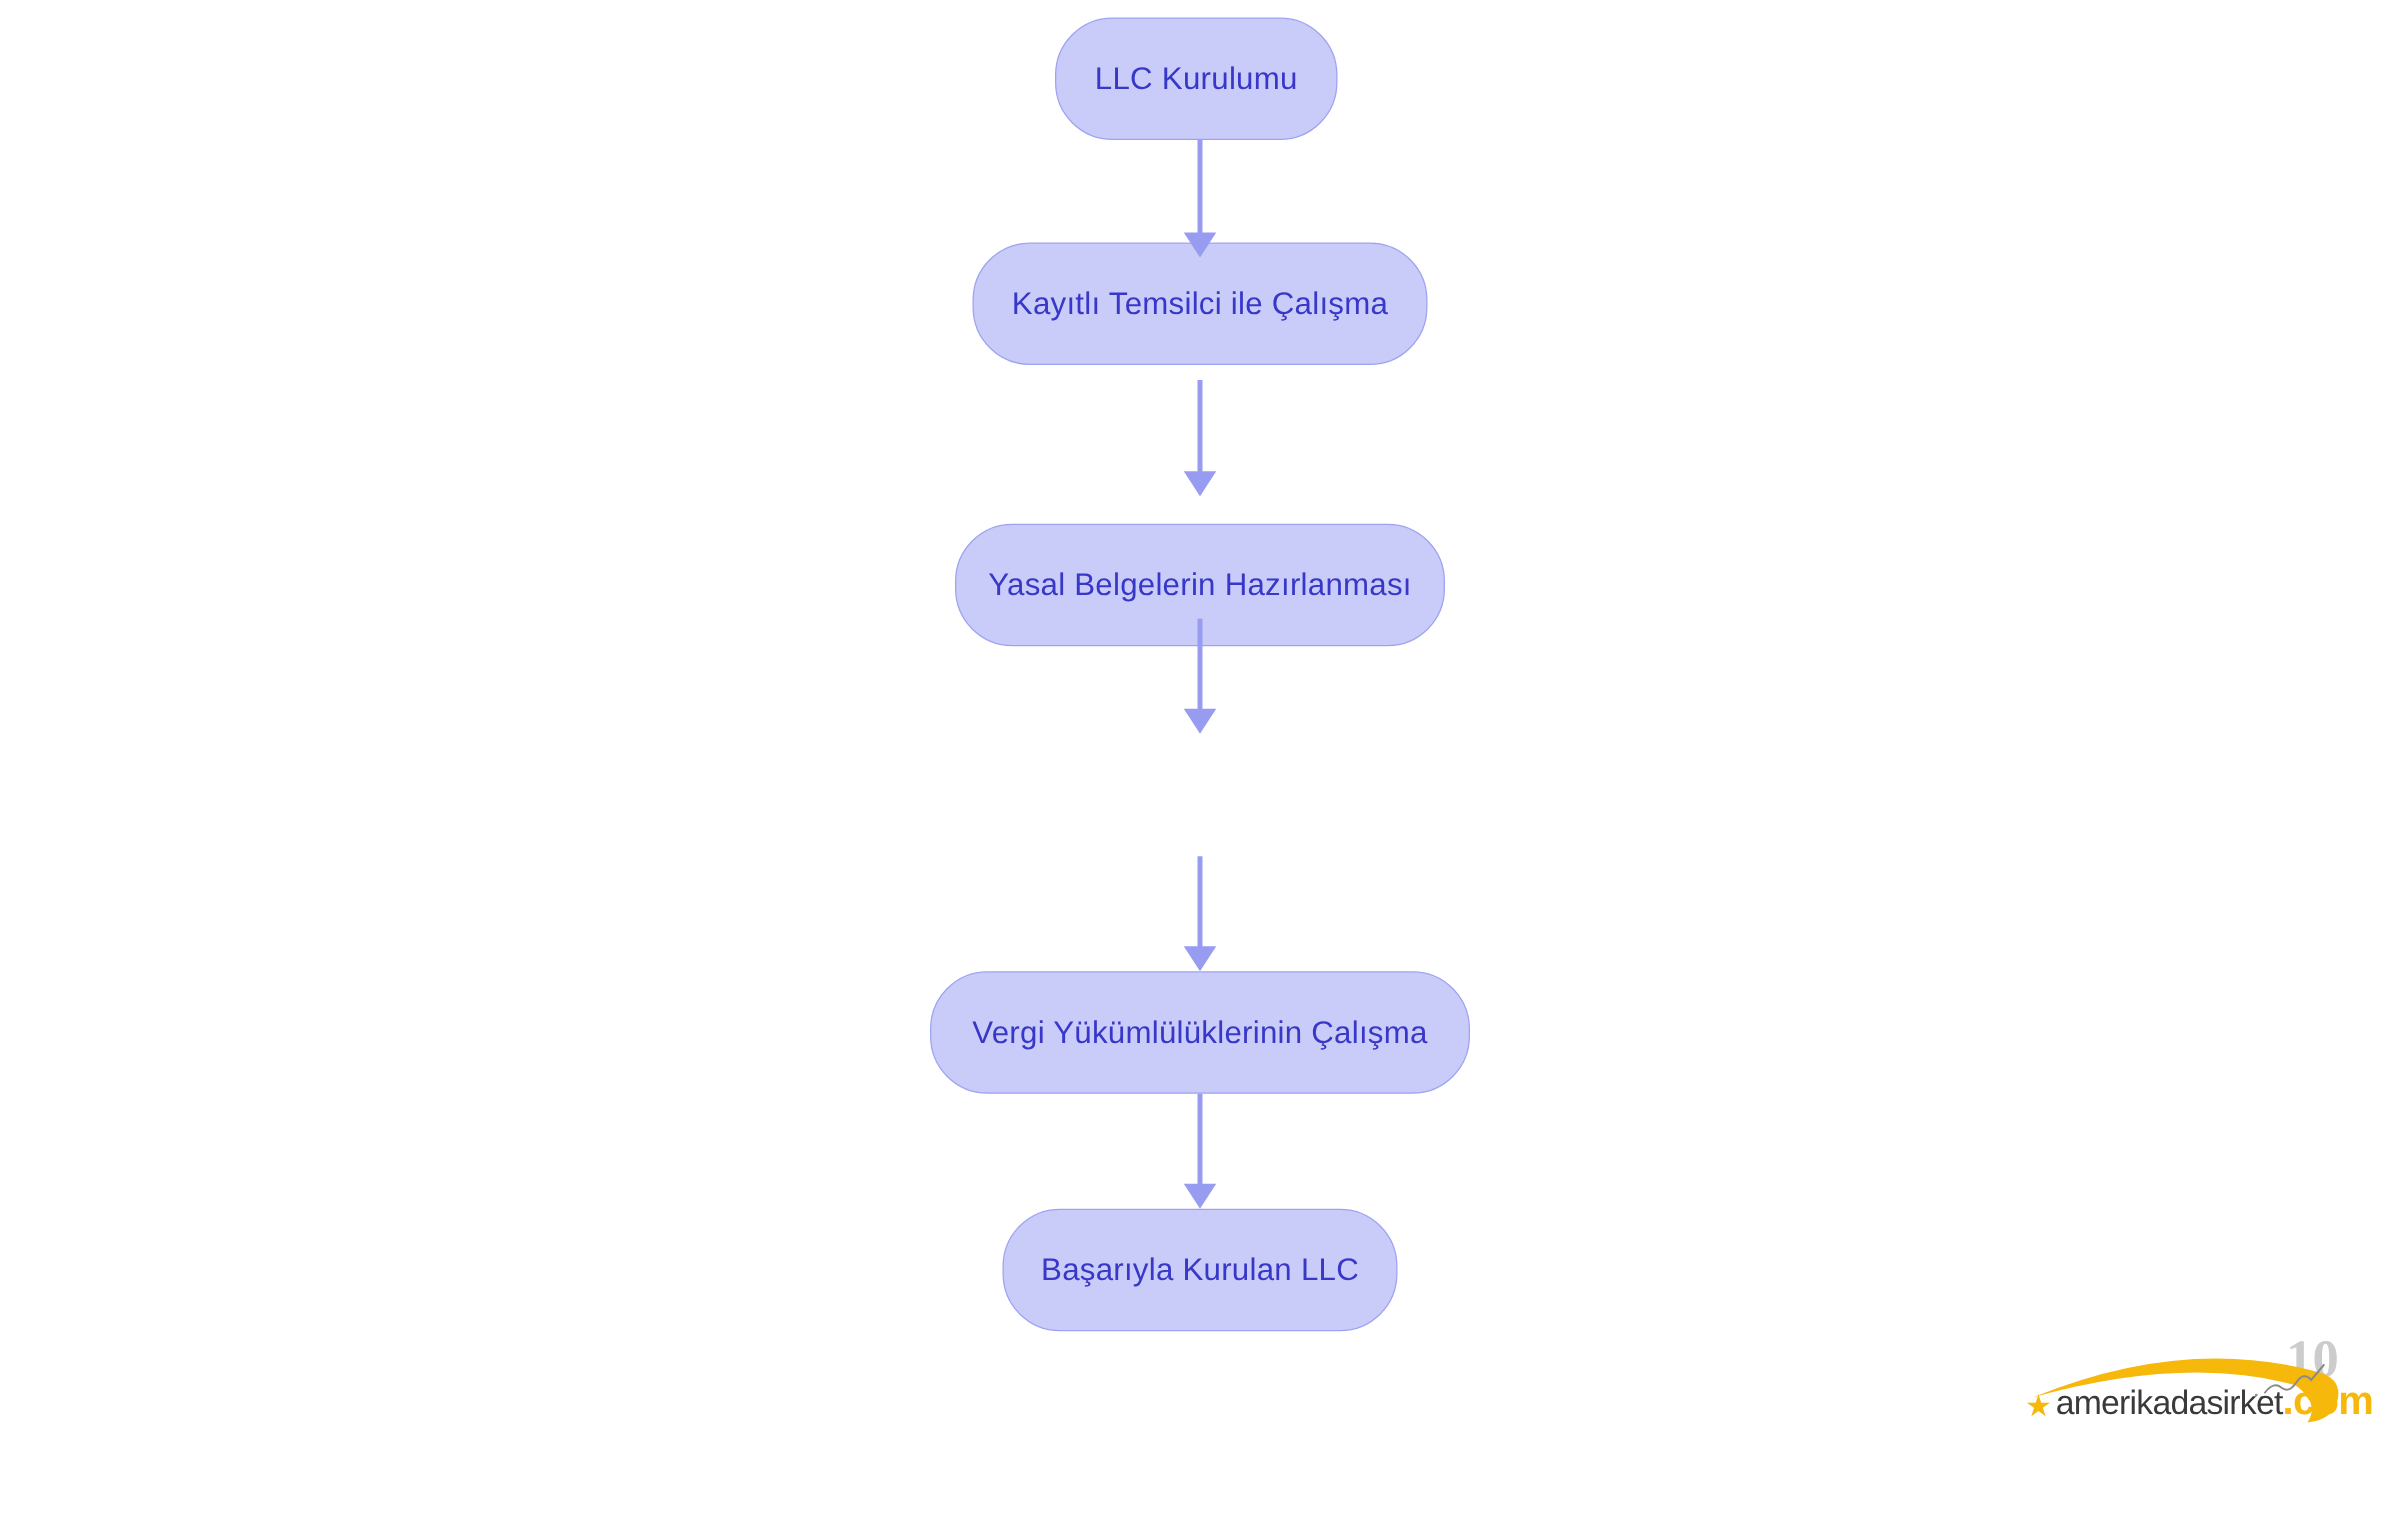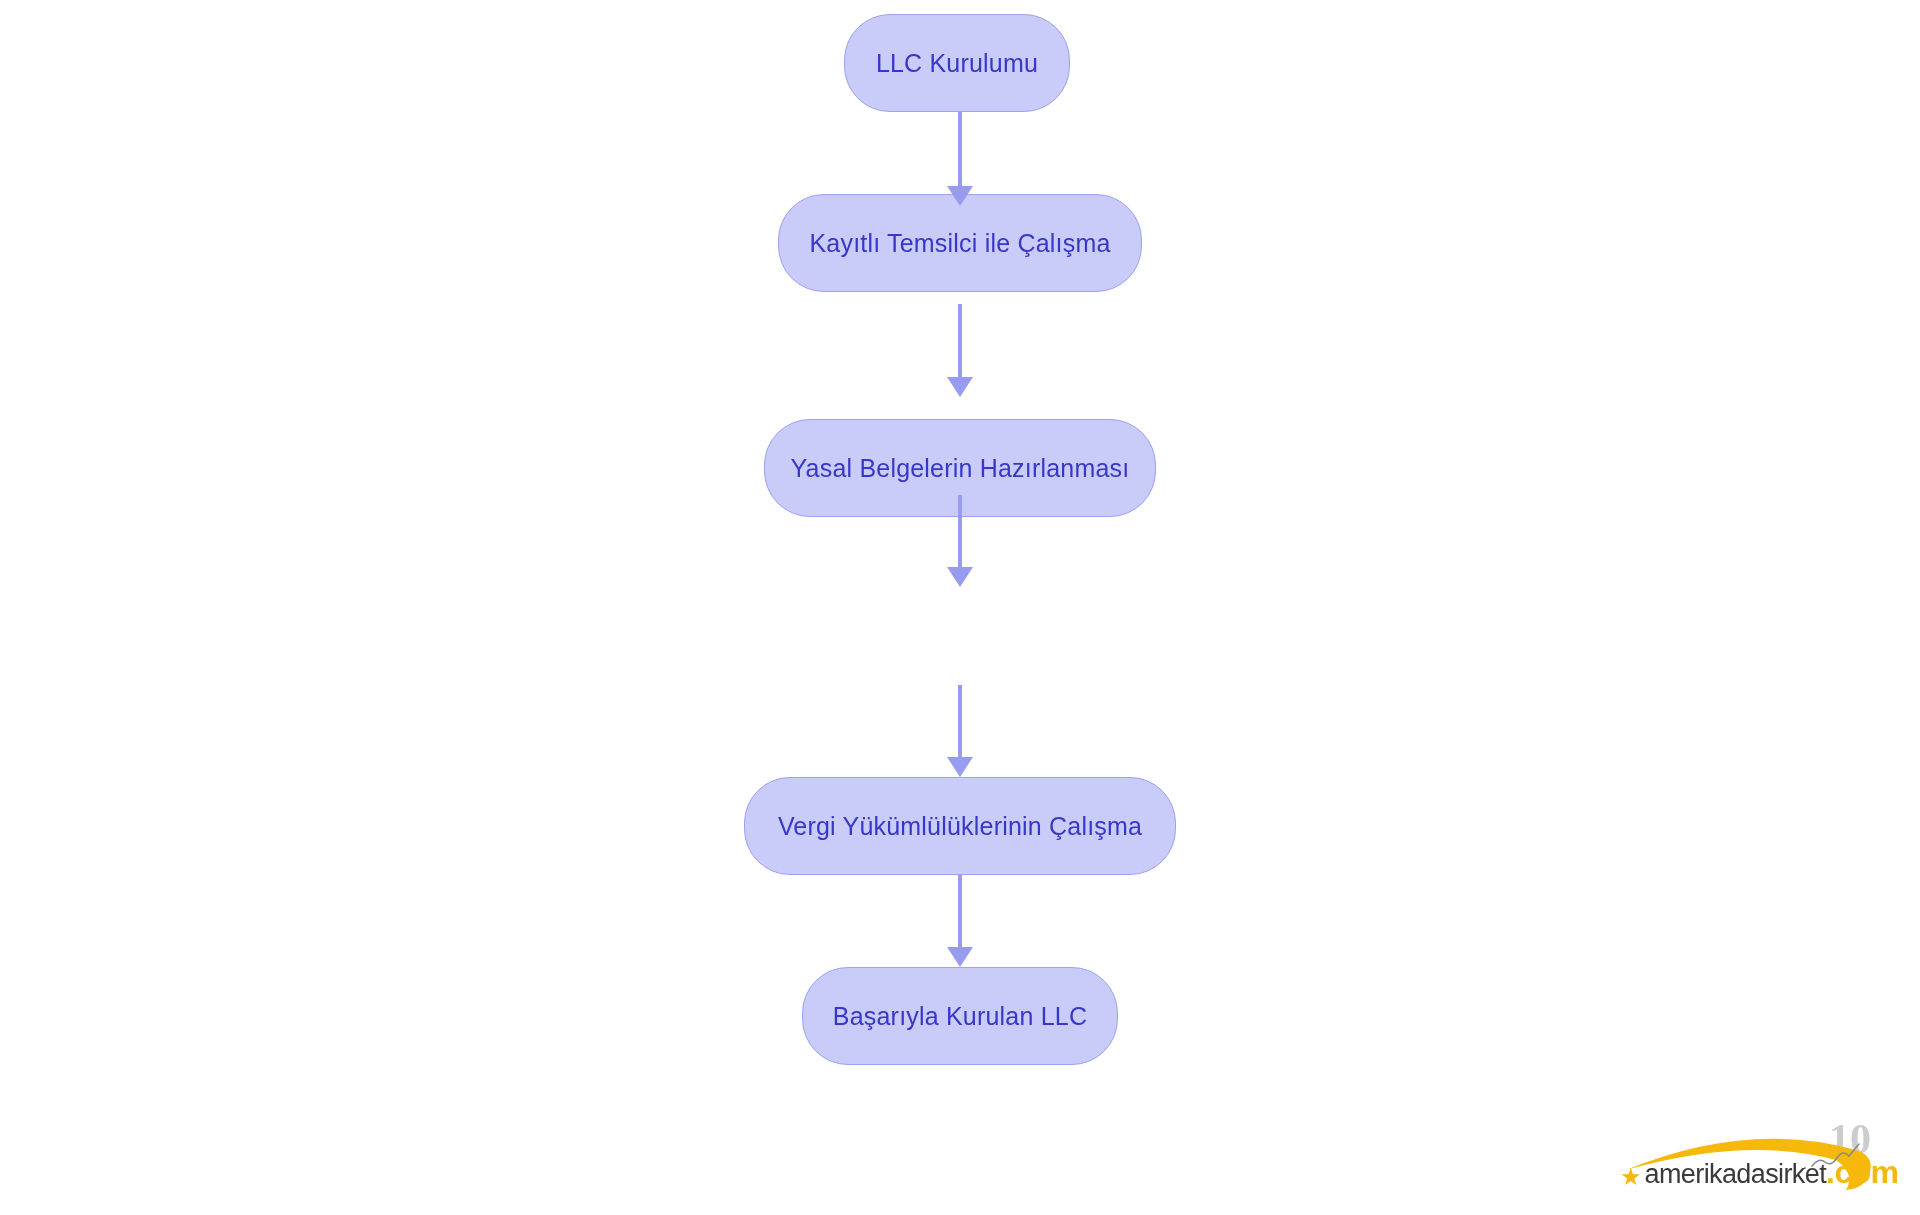--- a/index.html
+++ b/index.html
@@ -73,21 +73,21 @@
     width: 0;
     height: 0;
     border-left: 13px solid transparent;
     border-right: 13px solid transparent;
     border-top: 20px solid var(--arrow);
   }
   
   .watermark {
     position: absolute;
     left: 1598px;
-    top: 1098px;
+    top: 1046px;
     width: 310px;
     height: 114px;
     text-align: center;
   }
   .wm-art {
     position: absolute;
     inset: 0;
     width: 310px;
     height: 114px;
   }

